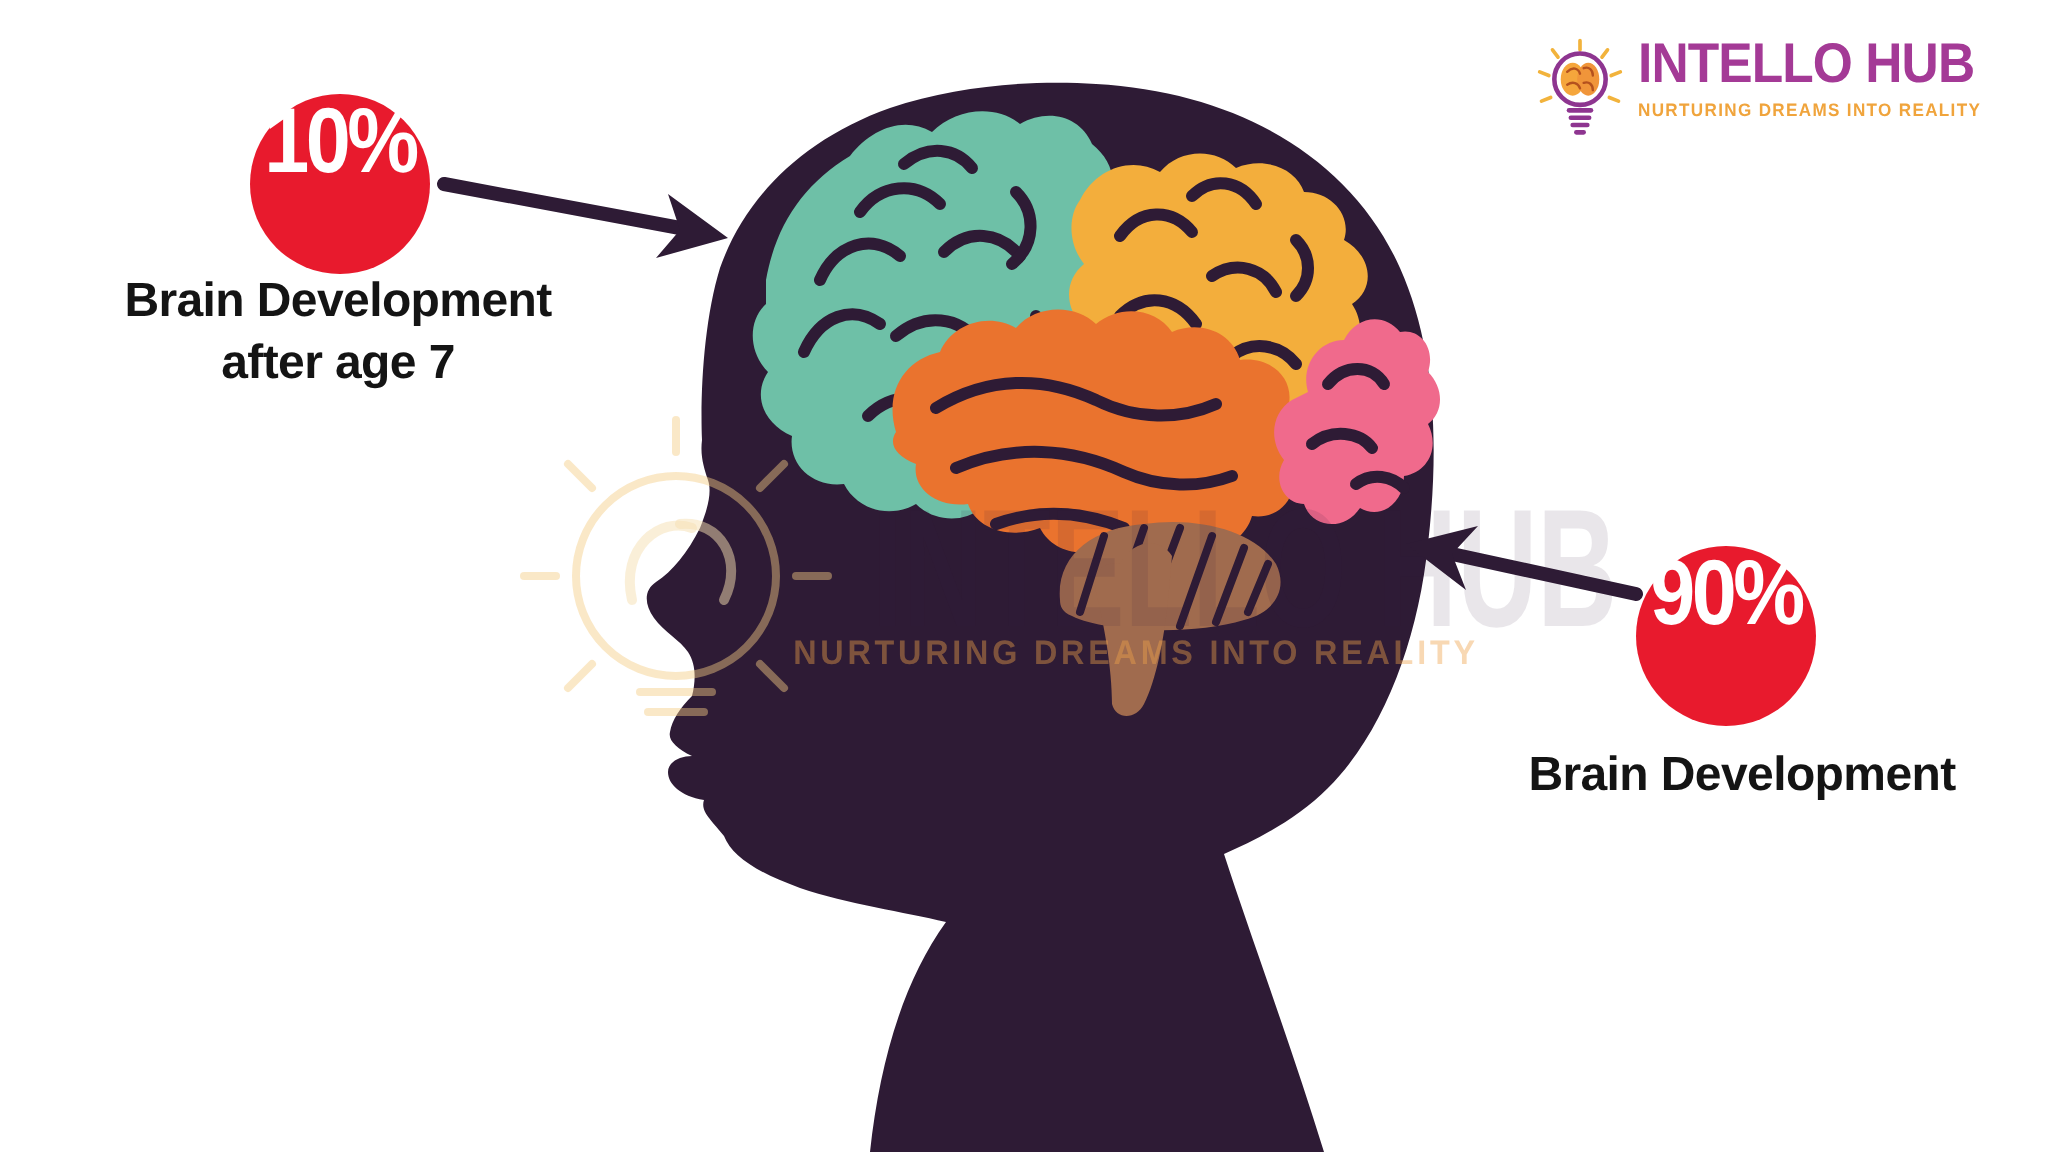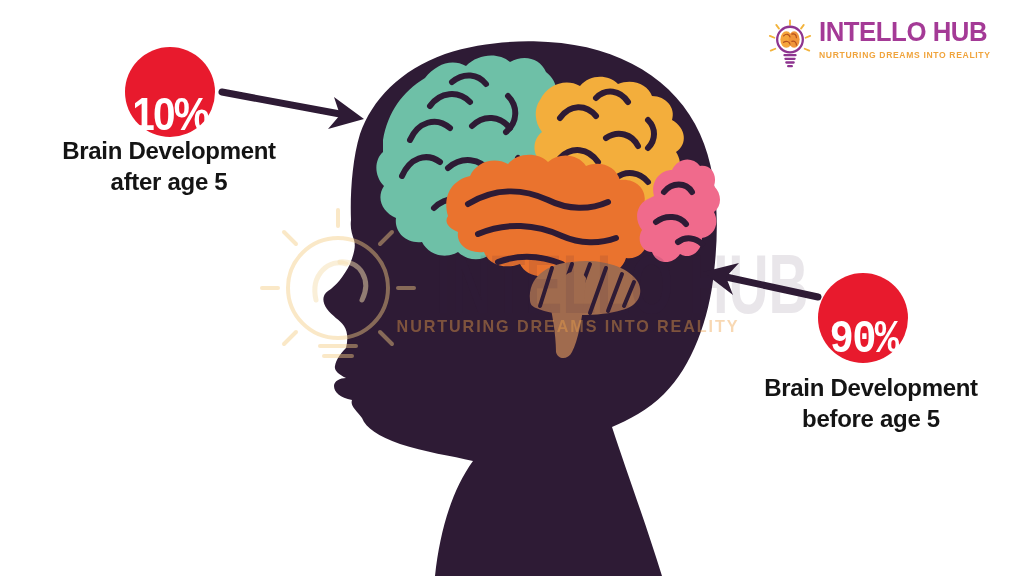--- a/index.html
+++ b/index.html
@@ -6,28 +6,28 @@
   #canvas{
     position:relative;width:1024px;height:576px;overflow:hidden;background:#ffffff;
     font-family:"Liberation Sans",sans-serif;
   }
   .abs{position:absolute;}
   svg{display:block;}
 
   
   .badge{
     position:absolute;width:90px;height:90px;border-radius:50%;
-    background:var(--badge,#e81a2d);display:flex;align-items:flex-end;justify-content:center;
+    background:var(--badge,#e81a2d);display:flex;align-items:flex-start;justify-content:center;
   }
   .badge span{
     color:#ffffff;font-size:46px;font-weight:700;letter-spacing:-2px;
     transform:scaleX(0.88);line-height:1;
   }
   #badge10{left:125px;top:47px;}
-  #badge90{left:818px;top:273px;font-family:Liberation Mono, monospace;}
+  #badge90{left:818px;top:273px;}
   .callout-label{
     position:absolute;width:262px;text-align:center;
     font-size:24px;font-weight:700;line-height:31px;letter-spacing:-0.3px;
     color:var(--label-text,#141414);
   }
   #label10{left:38px;top:135px;}
   #label90{left:740px;top:372px;}
 
   
   #logo{position:absolute;top:18px;right:22px;display:flex;align-items:flex-start;gap:7px;}
@@ -256,29 +256,28 @@
       <path class="arrow-line" d="M 818 297 L 726 277"></path>
       <polygon class="arrow-head" points="703,272 739,263 726,277 733,295"></polygon>
     </g>
   </svg>
 
   <div id="badge10" class="badge">
     <span>10%</span>
   </div>
   <div id="label10" class="callout-label">
     <div>Brain Development</div>
-    <div>after age 5</div>
+    <div>after age 7</div>
   </div>
 
   <div id="badge90" class="badge">
     <span>90%</span>
   </div>
   <div id="label90" class="callout-label">
     <div>Brain Development</div>
-    <div>before age 5</div>
   </div>
 
   <div id="logo">
     <svg width="44" height="56" viewBox="0 0 48 58">
       <g stroke="#f2b33c" stroke-width="2" stroke-linecap="round">
         <path d="M24 6 L24 1"></path>
         <path d="M12 10 L9 6"></path>
         <path d="M36 10 L39 6"></path>
         <path d="M7 20 L2 18"></path>
         <path d="M41 20 L46 18"></path>

